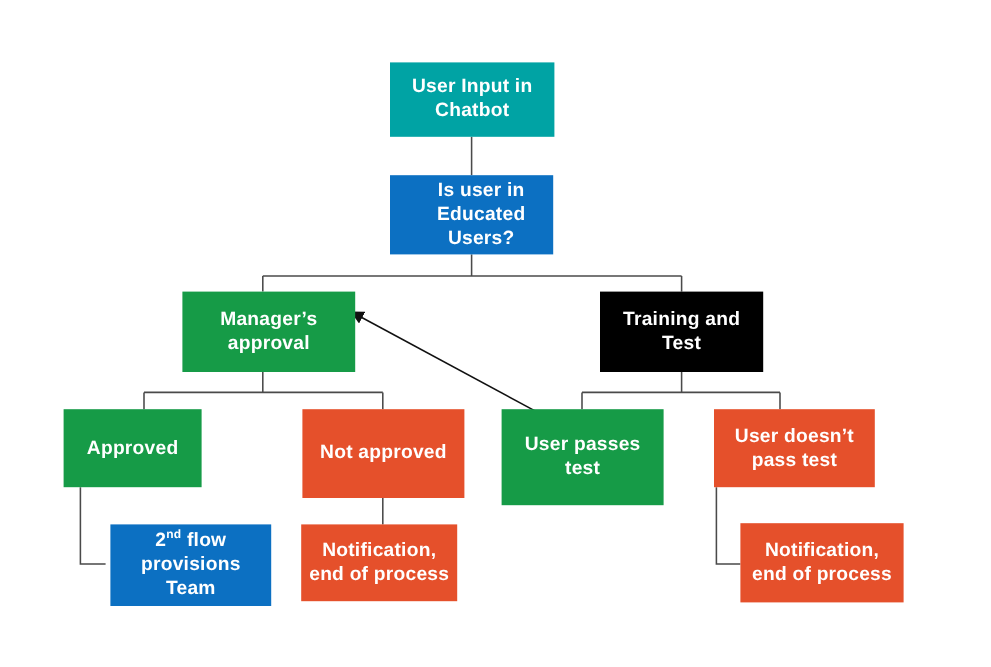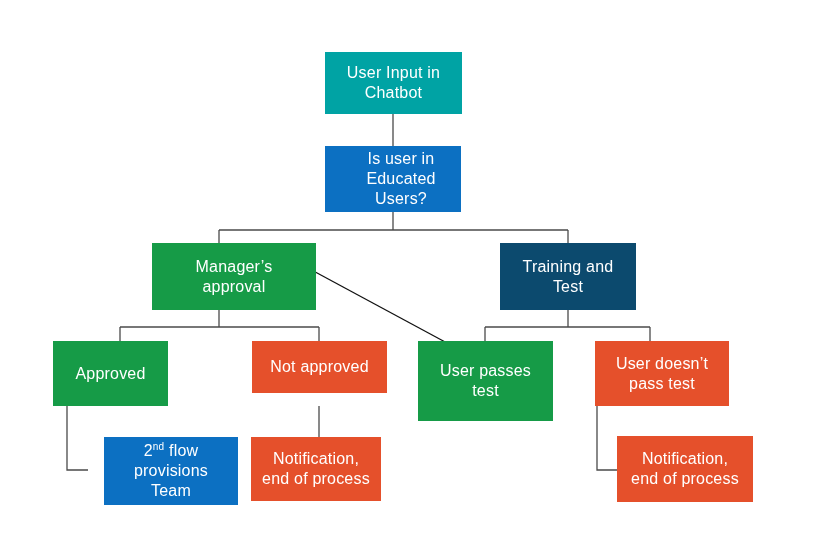--- a/index.html
+++ b/index.html
@@ -7,20 +7,21 @@
     padding: 0;
     background: #ffffff;
   }
   .stage {
     position: relative;
     width: 826px;
     height: 556px;
     background: #ffffff;
     overflow: hidden;
     font-family: "Liberation Sans", sans-serif;
+    font-weight: bold;
   }
   .connector-layer {
     position: absolute;
     left: 0;
     top: 0;
     width: 826px;
     height: 556px;
     pointer-events: none;
   }
   .node {
@@ -74,39 +75,39 @@
         <polyline points="447,343 293,260" fill="none" stroke="#111111" stroke-width="1.3" marker-end="url(#arrowhead)"></polyline>
       </g>
   </svg>
   <div id="node-layer">
       <div class="node" style="left: 325px; top: 52px; width: 137px; height: 62px; background: rgb(0, 163, 164);">
         <span class="node-label">User Input in<br>Chatbot</span>
       </div>
       <div class="node" style="left: 325px; top: 146px; width: 136px; height: 66px; background: rgb(12, 112, 194); padding-left: 16px;">
         <span class="node-label">Is user in<br>Educated<br>Users?</span>
       </div>
-      <div class="node" style="left: 152px; top: 243px; width: 164px; height: 67px; background: rgb(22, 155, 71);">
+      <div class="node" style="left: 152px; top: 243px; width: 144px; height: 67px; background: rgb(22, 155, 71);">
         <span class="node-label">Manager’s<br>approval</span>
       </div>
-      <div class="node" style="left: 500px; top: 243px; width: 136px; height: 67px; background: #0c4a6e;">
+      <div class="node" style="left: 500px; top: 243px; width: 136px; height: 67px; background: #000000;">
         <span class="node-label">Training and<br>Test</span>
       </div>
       <div class="node" style="left: 53px; top: 341px; width: 115px; height: 65px; background: rgb(22, 155, 71);">
         <span class="node-label">Approved</span>
       </div>
-      <div class="node" style="left: 252px; top: 341px; width: 135px; height: 52px; background: rgb(229, 80, 43);">
+      <div class="node" style="left: 252px; top: 341px; width: 135px; height: 74px; background: rgb(229, 80, 43);">
         <span class="node-label">Not approved</span>
       </div>
       <div class="node" style="left: 418px; top: 341px; width: 135px; height: 80px; background: rgb(22, 155, 71);">
         <span class="node-label">User passes<br>test</span>
       </div>
       <div class="node" style="left: 583px; top: 341px; width: 134px; height: 65px; background: rgb(229, 80, 43); margin-left: 12px;">
         <span class="node-label">User doesn’t<br>pass test</span>
       </div>
-      <div class="node" style="left: 104px; top: 437px; width: 134px; height: 68px; background: rgb(12, 112, 194);">
+      <div class="node" style="left: 92px; top: 437px; width: 134px; height: 68px; background: rgb(12, 112, 194);">
         <span class="node-label">2<sup>nd</sup> flow<br>provisions<br>Team</span>
       </div>
       <div class="node" style="left: 251px; top: 437px; width: 130px; height: 64px; background: rgb(229, 80, 43);">
         <span class="node-label">Notification,<br>end of process</span>
       </div>
       <div class="node" style="left: 617px; top: 436px; width: 136px; height: 66px; background: rgb(229, 80, 43);">
         <span class="node-label">Notification,<br>end of process</span>
       </div>
     </div>
 </div>

